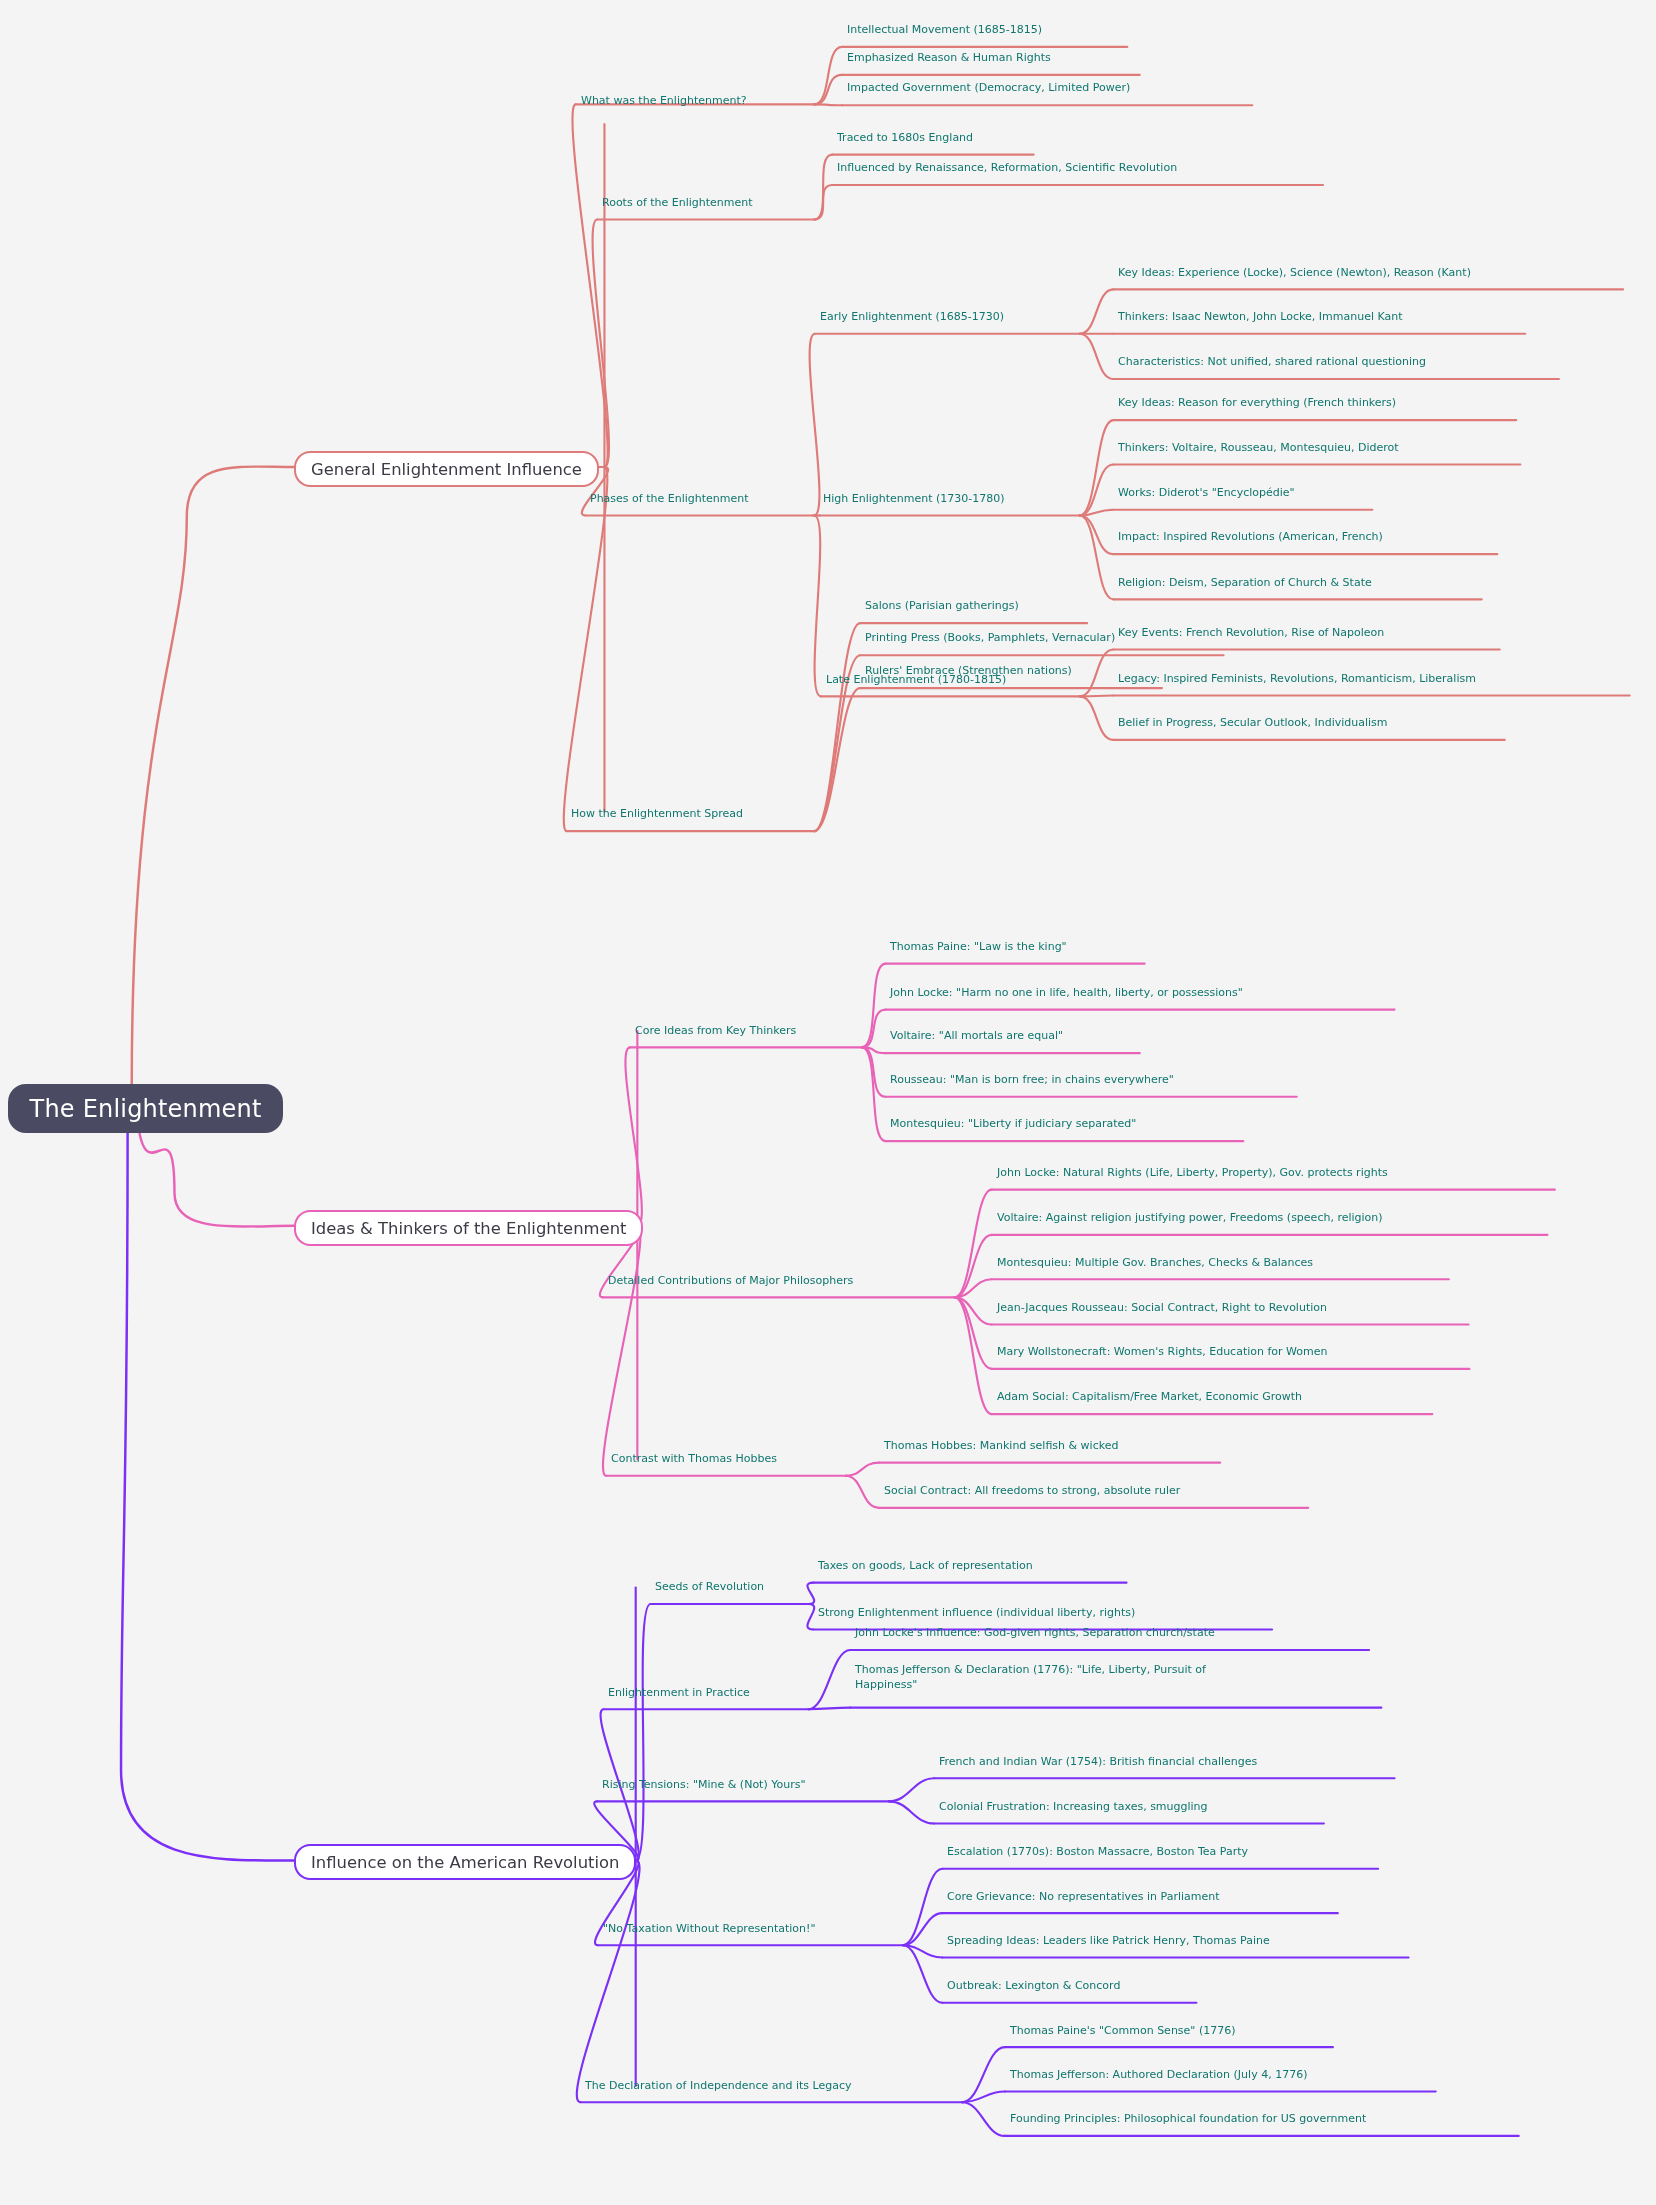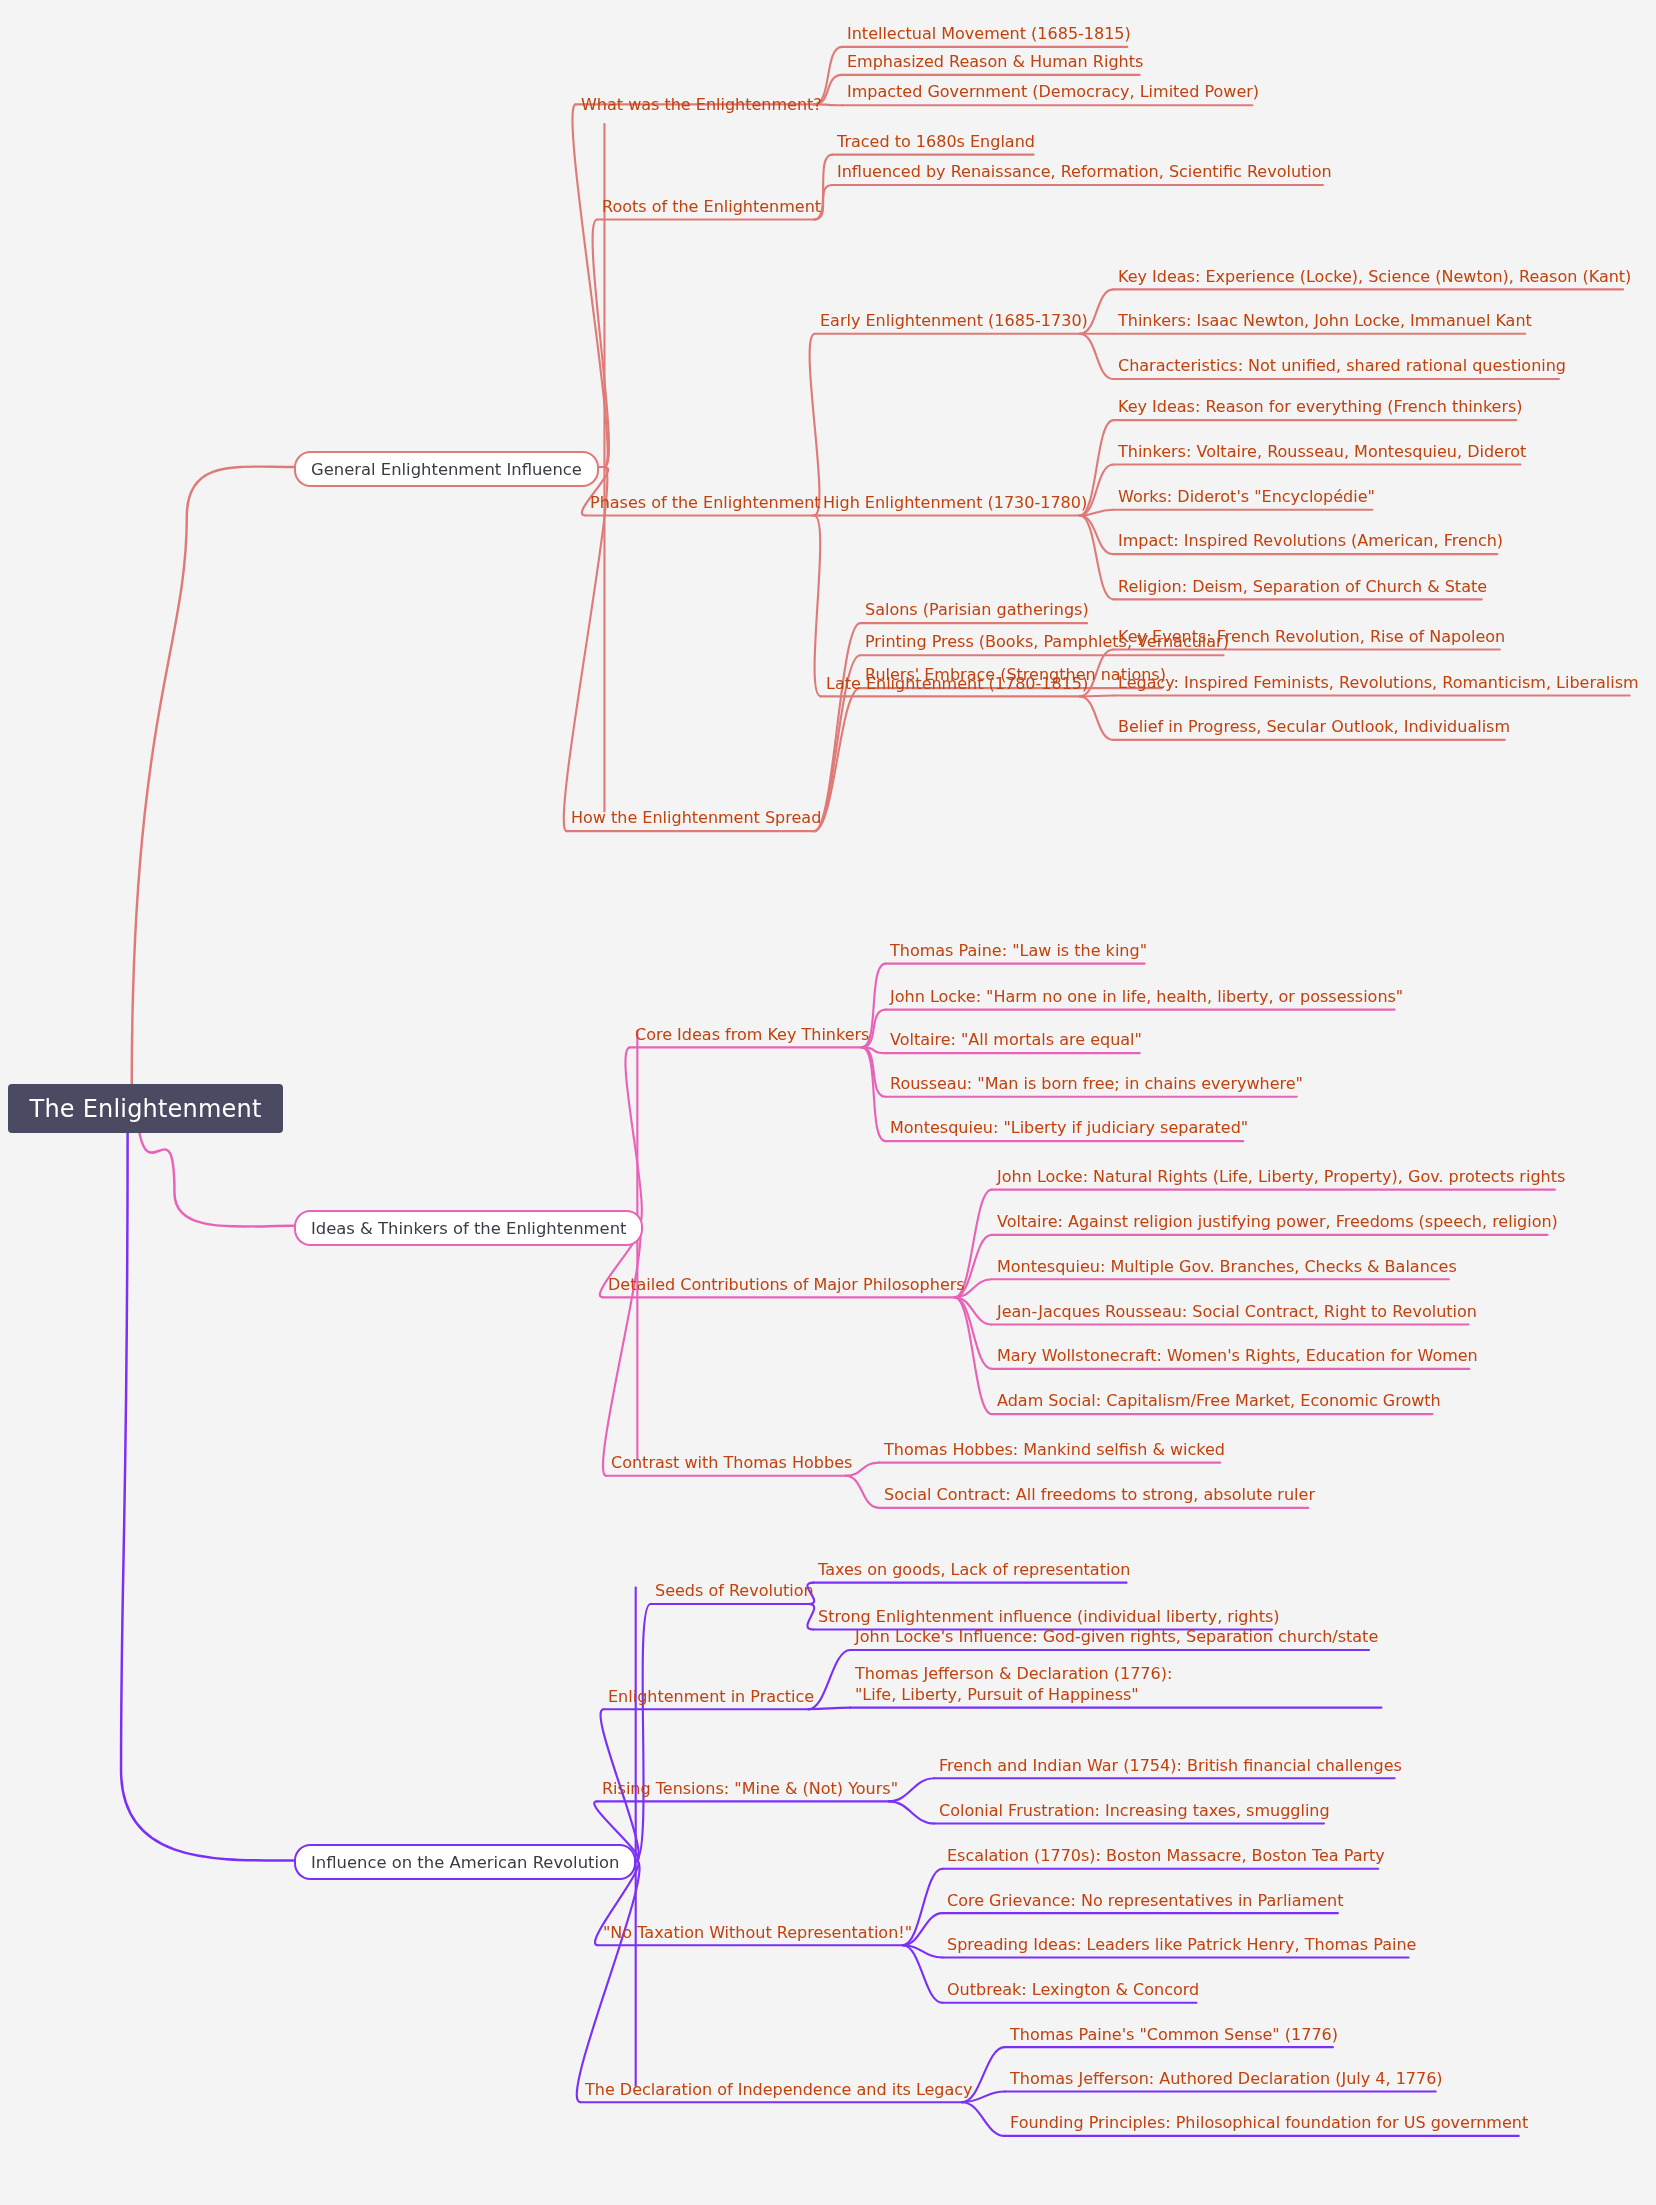--- a/index.html
+++ b/index.html
@@ -9,38 +9,38 @@
     font-family:"DejaVu Sans","Liberation Sans",sans-serif;
     position:relative;overflow:hidden;
   }
   #stage{position:absolute;left:0;top:0;width:1657px;height:2205px;}
   #links{position:absolute;left:0;top:0;width:1657px;height:2205px;pointer-events:none;}
   .node{position:absolute;white-space:nowrap;}
 
   
   .root{
     background:#4a4a63;color:#ffffff;
-    border-radius:4px;
+    border-radius:18px;
     font-size:24px;
     padding:10.7px 21.4px;
     letter-spacing:0.2px;
   }
   
   .branch{
     background:#ffffff;
     border:2.1px solid;
     border-radius:16.4px;
     font-size:16.4px;
     color:#3b3b46;
     padding:6.6px 15px;
   }
   
   .leaf{
-    font-size:16px;
-    color:#c2410c;
+    font-size:11px;
+    color:#0f766e;
     line-height:1.32;
     white-space:nowrap;
   }
   .leaf.wrap{white-space:normal;}
 </style>
 </head>
 <body>
 
 <div id="stage">
   <svg id="links" viewBox="0 0 2015 2682" width="1657" height="2205">

